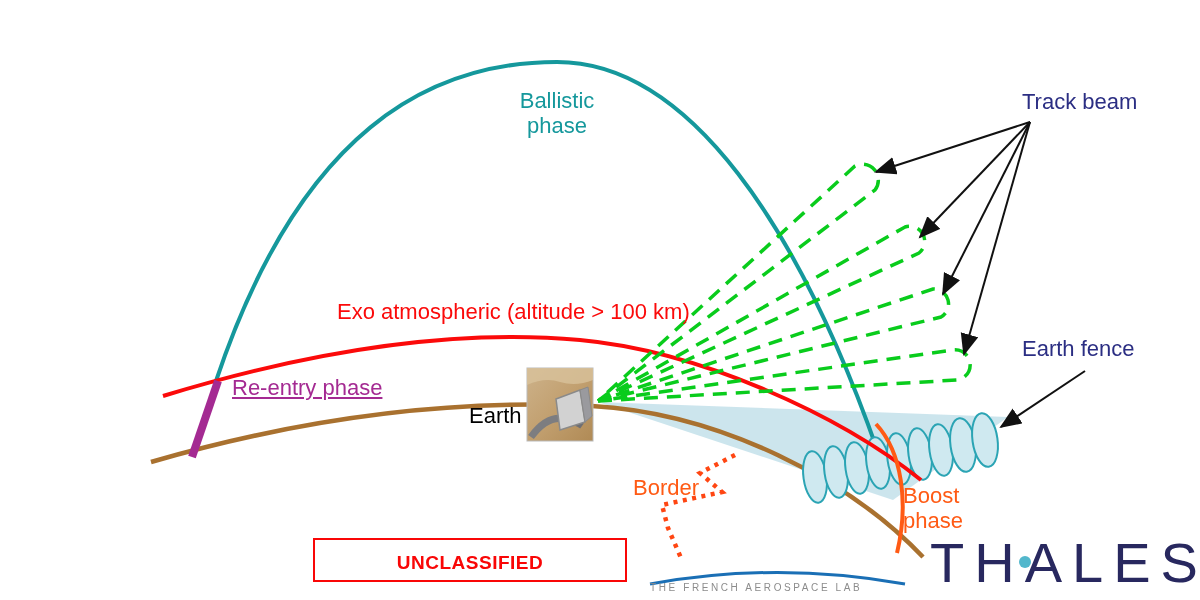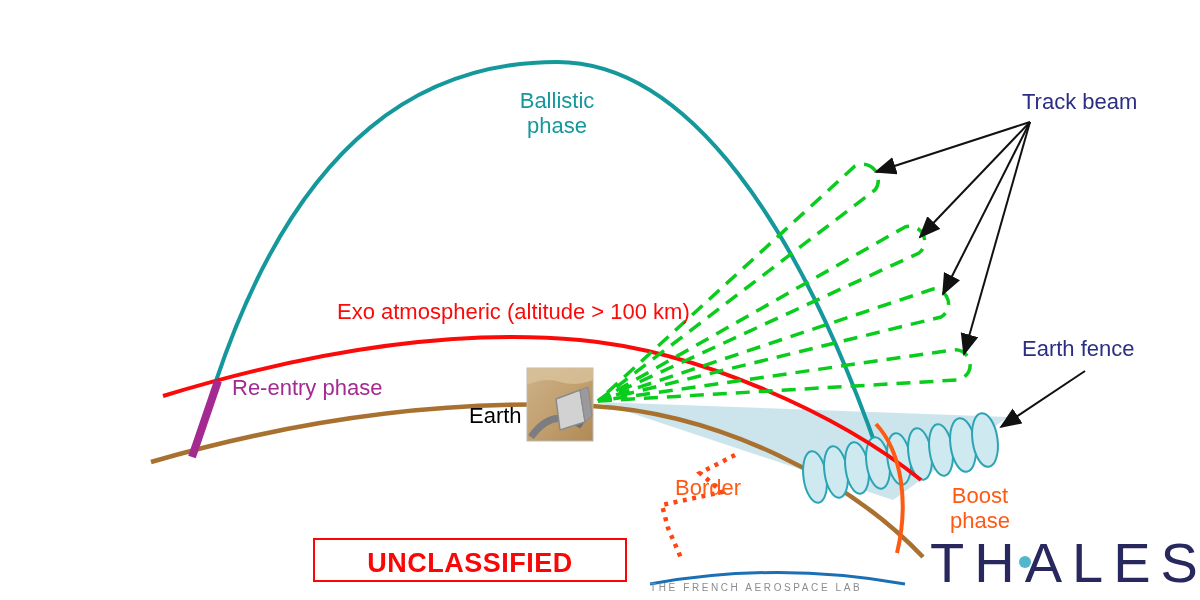--- a/index.html
+++ b/index.html
@@ -18,27 +18,27 @@
   .fan{fill:#c3e1ea;opacity:.85;}
   .fence-ellipse{fill:#cfe9f0;stroke:#2ba4b4;stroke-width:2;}
   .arrow{fill:none;stroke:#111;stroke-width:2;}
   .onera-arc{fill:none;stroke:#1a6fb5;stroke-width:3;}
 
   
   .lbl{position:absolute;white-space:nowrap;font-size:22px;line-height:25px;}
   .lbl-teal{color:#15989c;text-align:center;}
   .lbl-navy{color:#2b2e83;}
   .lbl-red{color:#fb0a0a;}
-  .lbl-purple{color:#a42a92;}
+  .lbl-purple{color:#a42a92;text-decoration:underline;}
   .lbl-brown{color:#000000;}
-  .lbl-orange{color:#ff5a14;text-align:center;margin-left:42px;}
+  .lbl-orange{color:#ff5a14;}
 
   .unclassified-box{position:absolute;left:313px;top:538px;width:310px;height:40px;
     border:2px solid #f90606;display:flex;align-items:center;justify-content:center;}
-  .unclassified-box span{color:#f90606;font-weight:bold;font-size:27px;letter-spacing:.5px;margin-top:6px;}
+  .unclassified-box span{color:#f90606;font-weight:bold;font-size:19px;letter-spacing:.5px;margin-top:6px;}
 
   .onera{position:absolute;left:650px;top:518px;width:256px;text-align:center;}
   .onera-name{font-size:33px;letter-spacing:9px;color:#1c1c1c;font-weight:400;padding-left:9px;}
   .onera-rule{width:158px;height:3px;background:#1a6fb5;margin:1px auto 0 auto;}
   .onera-tagline{position:absolute;left:650px;top:582px;width:256px;
     font-size:10px;letter-spacing:2.6px;color:#8c8c8c;}
 
   .thales{position:absolute;left:930px;top:530px;font-size:56px;font-weight:normal;
     letter-spacing:10px;color:#28285f;}
   .thales-dot{position:absolute;left:1019px;top:556px;width:12px;height:12px;border-radius:50%;

